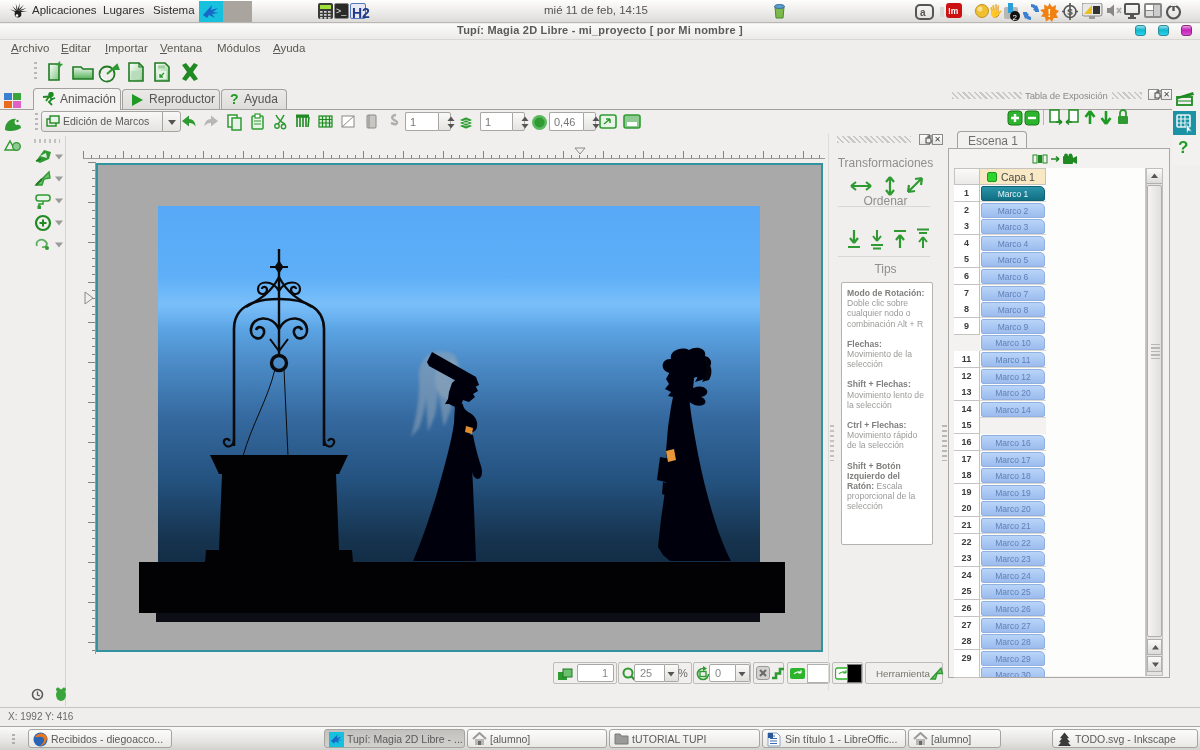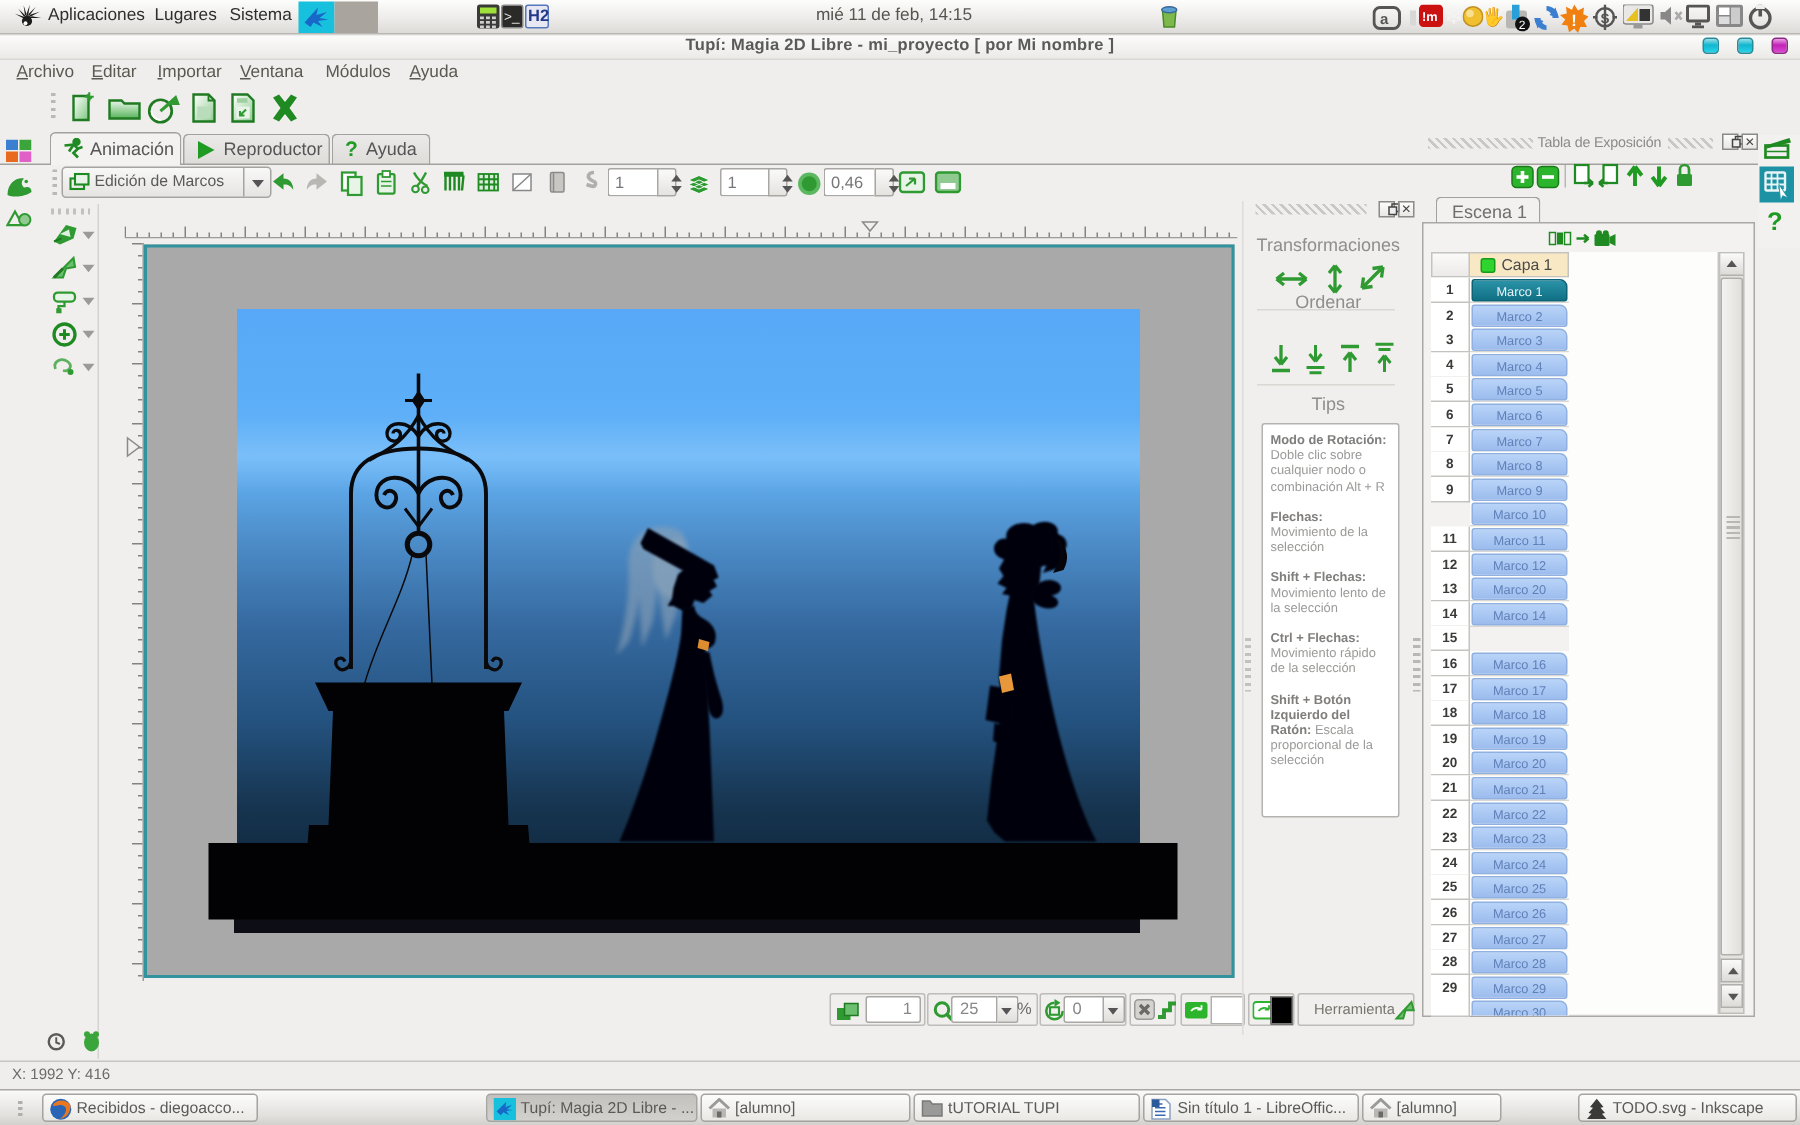--- a/index.html
+++ b/index.html
@@ -88,21 +88,21 @@
           <rect x="10" y="14" width="2.6" height="1.8"></rect>
         </g>
       </svg>
     </div>
     <div class="abs" style="left:334px;top:3px;width:15px;height:16px;background:#2a2a28;border:1px solid #888;border-radius:2px;">
       <svg class="abs" style="" width="13" height="14" viewBox="0 0 13 14">
         <text x="1" y="10" font-size="9" fill="#e8e8e8">&gt;_</text>
       </svg>
     </div>
     <div class="abs" style="left:350px;top:3px;width:16px;height:16px;background:#e8e8f4;border:1px solid #5577bb;border-radius:2px;">
-      <b style="font-size:11px;color:#223a8a;position:absolute;left:1px;top:1px;">H2</b>
+      <b style="font-size:14px;color:#223a8a;position:absolute;left:1px;top:1px;">H2</b>
     </div>
     <div class="abs" style="left:544px;top:4px;font-size:11.5px;color:#55554f;">mié 11 de feb, 14:15</div>
     <div class="abs" style="left:772px;top:2px;">
       <svg class="abs" style="" width="15" height="18" viewBox="0 0 15 18">
         <path d="M3 5 L12 5 L11 16 L4 16 Z" fill="#7db84a" stroke="#4a8a2a"></path>
         <ellipse cx="7.5" cy="4.5" rx="5" ry="2" fill="#5ba0d0" stroke="#3a6a9a"></ellipse>
       </svg>
     </div>
     <div class="abs trayicon" style="left:915px;">
       <svg class="abs" style="" width="19" height="18" viewBox="0 0 19 18">

